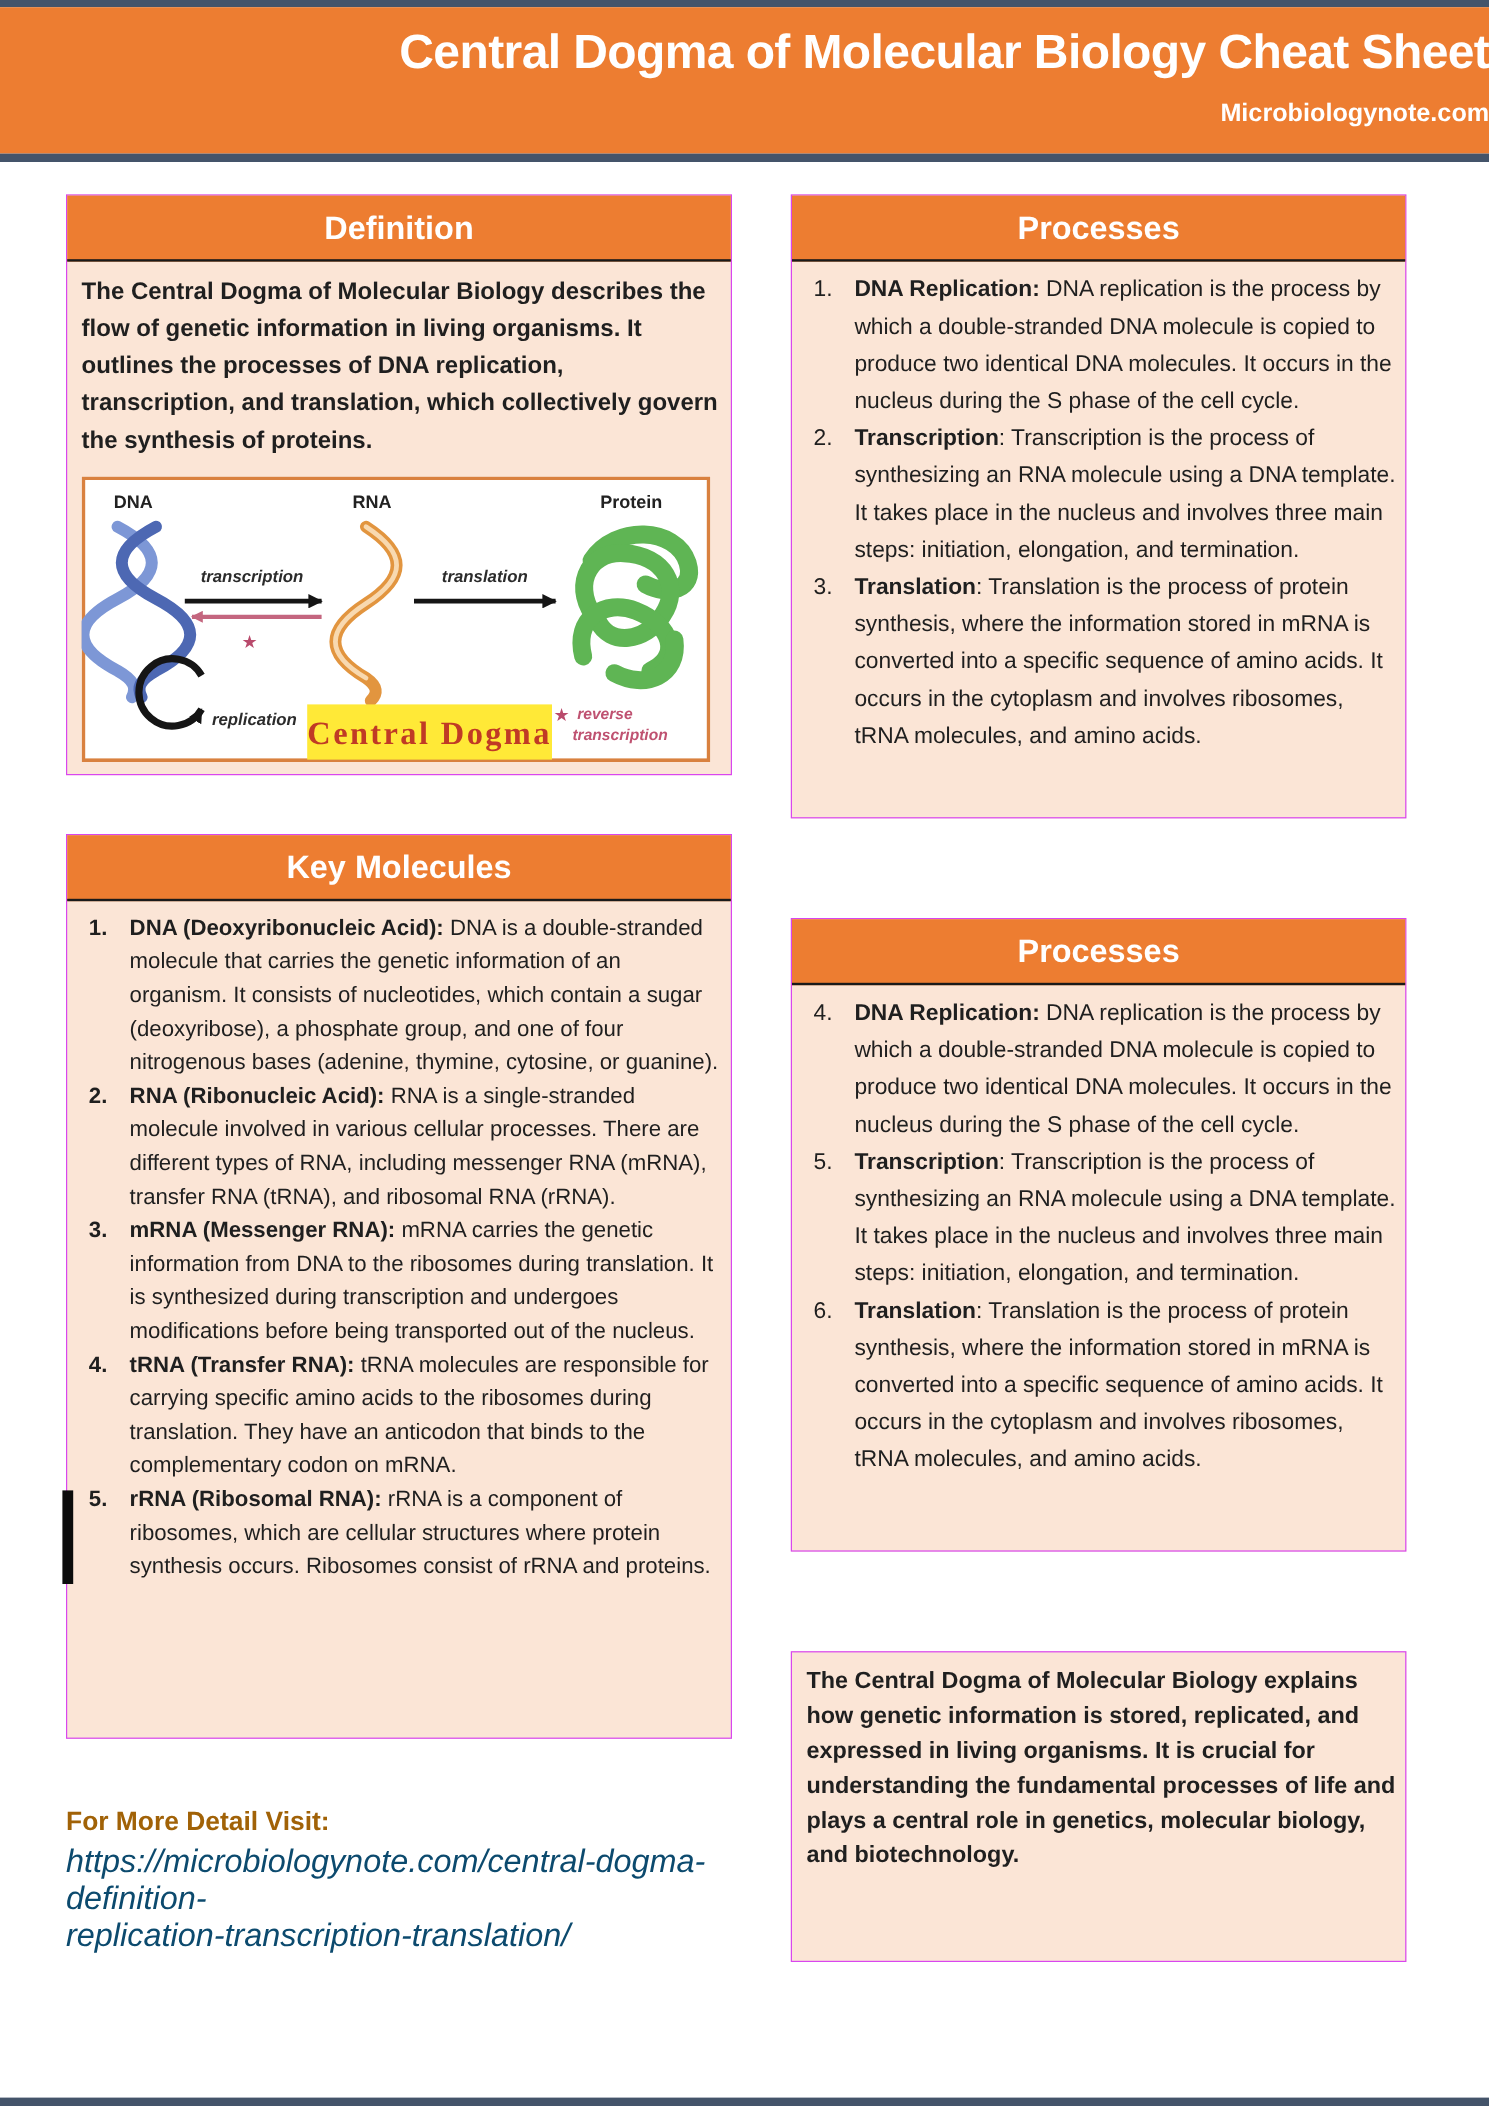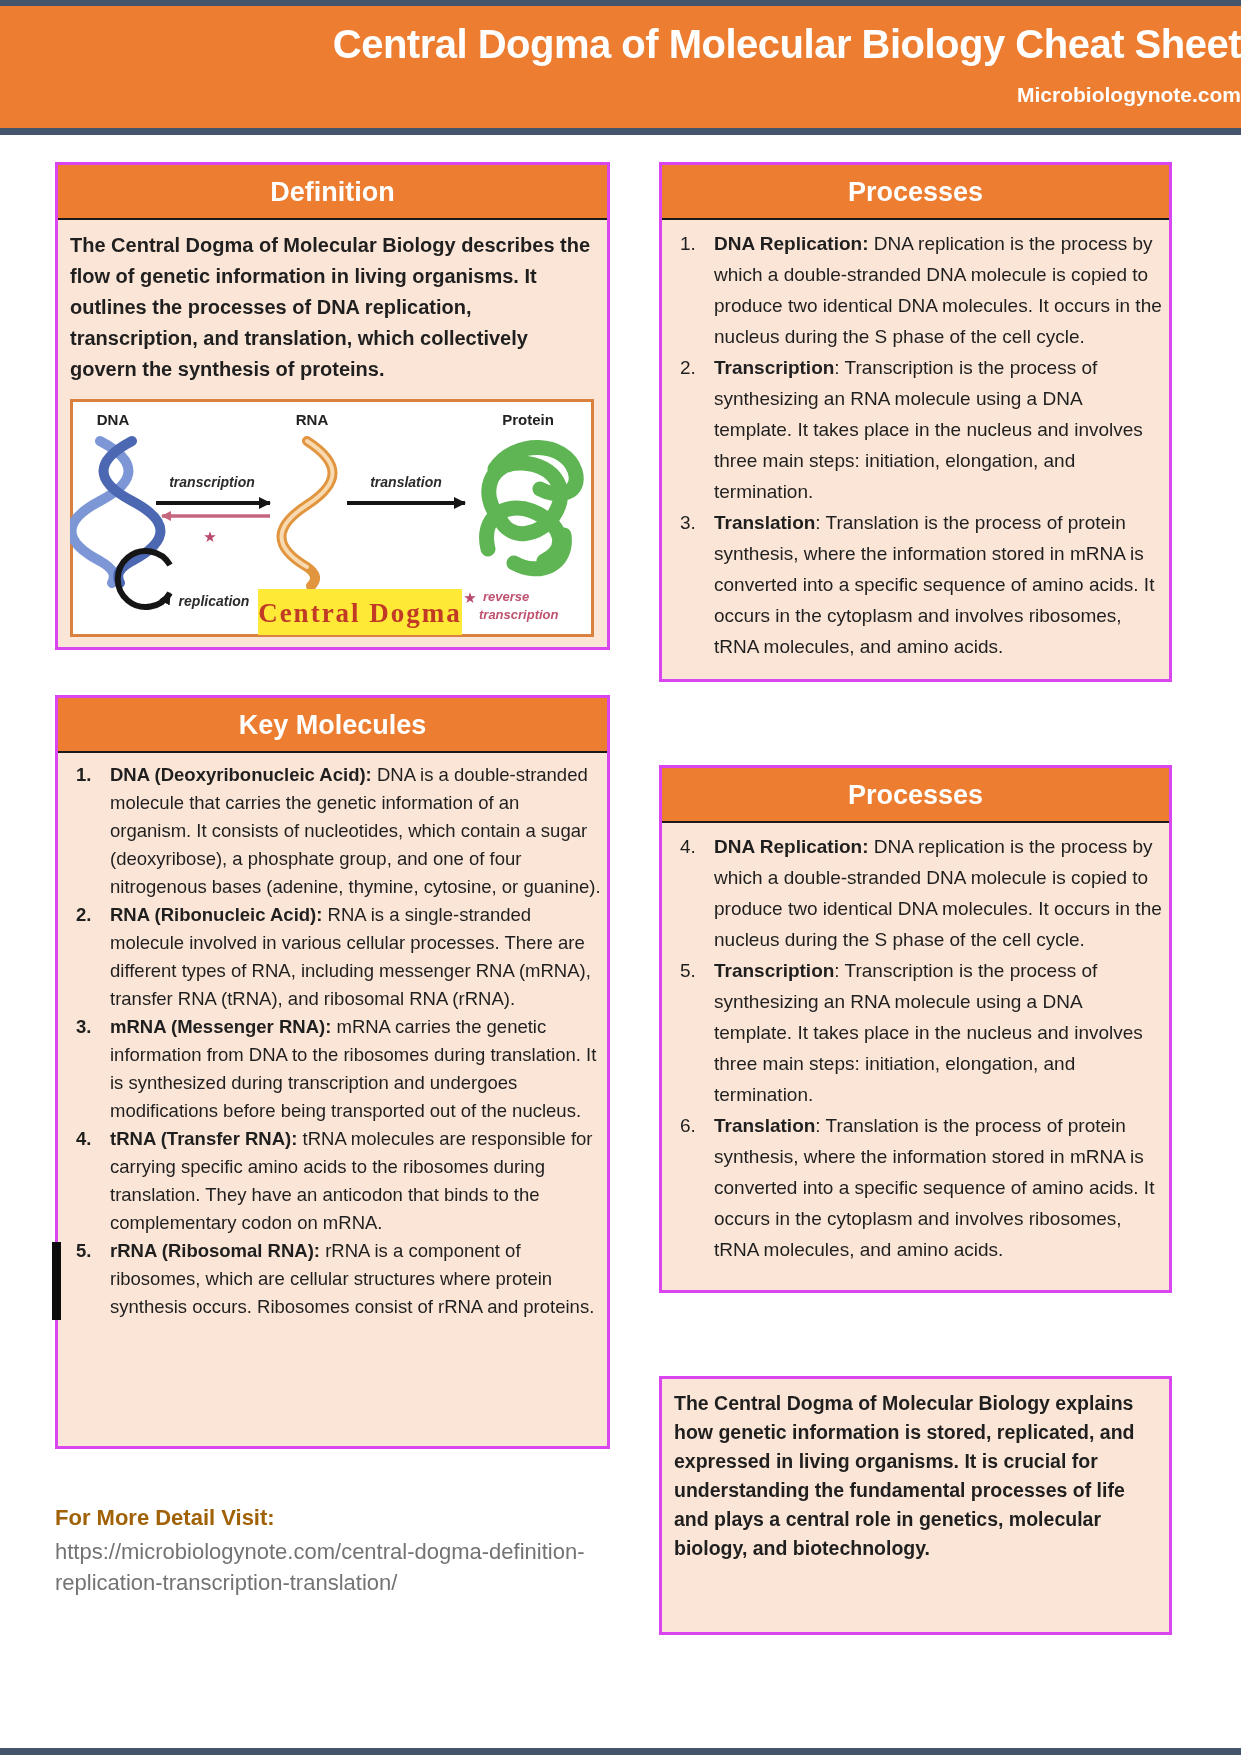--- a/index.html
+++ b/index.html
@@ -7,40 +7,40 @@
   .page{position:relative;width:1241px;height:1755px;background:#fff;overflow:hidden;
         font-family:"Liberation Sans","DejaVu Sans",sans-serif;color:#1f1f1f}
   .bar{position:absolute;left:0;width:100%;background:var(--bar-blue,#44546A)}
   .bar-top{top:0;height:6px}
   .bar-under{top:128px;height:7px}
   .bar-bottom{top:1748px;height:7px}
   .banner{position:absolute;left:0;top:6px;width:100%;height:122px;
           background:var(--accent-orange,#ED7D31);text-align:right;color:#fff}
   .banner-title{font-size:40px;font-weight:bold;padding-top:16px;letter-spacing:-.5px}
   .banner-sub{font-size:21px;font-weight:bold;margin-top:16px}
-  .panel{position:absolute;background:var(--panel-bg,#FBE5D6);border:3px solid #d946ef}
+  .panel{position:absolute;background:var(--panel-bg,#FBE5D6);border:1px solid #d946ef}
   .panel-header{background:var(--accent-orange,#ED7D31);height:55px;line-height:55px;text-align:center;
           color:#fff;font-size:27px;font-weight:bold;border-bottom:2px solid #1a1a1a}
   .panel-body{padding:8px 4px 10px 8px}
   .para{font-weight:bold;font-size:20px;line-height:31px;padding:2px 4px}
   .sig-body .para{font-size:19.5px;line-height:29px}
   .li{display:flex;font-size:19px;line-height:31px}
   .km .li{font-size:18.5px;line-height:28px}
   .num{flex:0 0 44px;padding-left:10px}
   .km .num{font-weight:bold}
   .itxt{flex:1;padding-right:2px}
   .diagram{display:block;margin:12px 0 0 4px;background:#fff}
   .dlab{font:bold 15px "Liberation Sans",sans-serif;fill:#222}
   .ital{font:italic bold 14px "Liberation Sans",sans-serif;fill:#2b2b2b}
   .pinkt{font:italic bold 13px "Liberation Sans",sans-serif;fill:#bf5271}
   .star{font:15px "DejaVu Sans",sans-serif;fill:#b94a6c}
   .cd{font:bold 27px "Liberation Serif",serif;fill:#c03a25;letter-spacing:2px}
   .more{position:absolute;left:55px;top:1505px;width:565px}
   .more-label{font-weight:bold;font-size:22px;color:#a16207}
-  .more-url{font-size:22px;line-height:31px;margin-top:5px;color:#737373}
+  .more-url{font-style:italic;font-size:27px;line-height:31px;margin-top:5px;color:#0c4a6e}
   .black-mark{position:absolute;left:52px;top:1242px;width:9px;height:78px;background:#0c0c0c}
   
   .p-def{left:55px;top:162px;width:555px;min-height:476px}
   .p-proc1{left:659px;top:162px;width:513px;min-height:520px}
   .p-km{left:55px;top:695px;width:555px;min-height:754px}
   .p-proc2{left:659px;top:765px;width:513px;min-height:528px}
   .p-sig{left:659px;top:1376px;width:513px;min-height:259px}
 </style>
 </head>
 <body>

